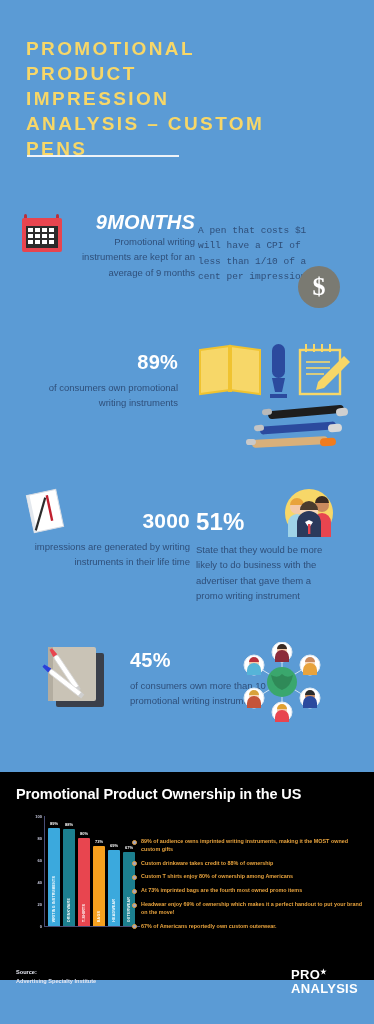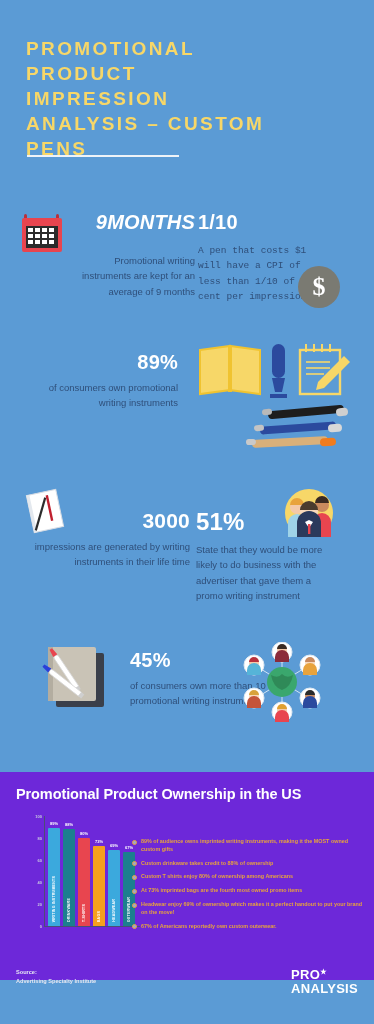--- a/index.html
+++ b/index.html
@@ -31,21 +31,21 @@
     color:#ffffff; font-weight:bold; font-size:19px; letter-spacing:.2px;
     line-height:1;
   }
   .stat-body {
     color:#2f4f7a; font-size:9.5px; line-height:1.62;
   }
 
   
   .r1-left { position:absolute; left:75px; top:212px; width:120px; text-align:right; }
   .r1-left .stat-num { font-size:20px;font-style:italic; }
-  .r1-left .stat-body { margin-top:21px; }
+  .r1-left .stat-body { margin-top:2px; }
   .r1-right { position:absolute; left:198px; top:212px; width:120px; text-align:left; }
   .r1-right .stat-num { font-size:20px; }
   .r1-right .stat-body { margin-top:11px;font-family:Liberation Mono, monospace; }
 
   .cal-icon { position:absolute; left:20px; top:212px; width:44px; height:44px; }
   .dollar-icon {
     position:absolute; left:298px; top:266px; width:42px; height:42px;
     border-radius:50%; background:#7a7a72;
     display:flex; align-items:center; justify-content:center;
     color:#fff; font-size:26px; font-weight:bold; font-family:"Liberation Serif", serif;
@@ -70,21 +70,21 @@
   
   .r4 { position:absolute; left:130px; top:650px; width:140px; text-align:left; }
   .r4 .stat-num { font-size:20px; }
   .r4 .stat-body { margin-top:8px; }
   .book-icon { position:absolute; left:42px; top:641px; width:68px; height:72px; }
   .globe-icon { position:absolute; left:240px; top:642px; width:84px; height:80px; }
 
   
   .bottom {
     position:absolute; left:0; top:772px; width:374px; height:208px;
-    background:#6d28d9;
+    background:#000000;
   }
   .bottom-title {
     position:absolute; left:16px; top:14px;
     color:#ffffff; font-size:14.5px; font-weight:bold; letter-spacing:-.1px;
   }
 
   .chart-wrap { position:absolute; left:18px; top:44px; width:120px; height:122px; }
   .y-axis { position:absolute; left:0; top:0; width:26px; height:110px; }
   .y-tick {
     position:absolute; right:2px; color:#c9cbe0; font-size:4px;
@@ -155,21 +155,20 @@
           <rect x="29" y="28" width="5" height="4"></rect>
       </g>
     </svg>
 
     <div class="r1-left">
       <div class="stat-num">9MONTHS</div>
       <div class="stat-body">Promotional writing instruments are kept  for an average of 9 months</div>
     </div>
 
     <div class="r1-right">
-      <div class="stat-num">1/10</div>
       <div class="stat-body">A pen that costs $1 will have a CPI of less than 1/10 of a cent per impression!</div>
     </div>
     <div class="dollar-icon">$</div>
 
     <div class="r2">
       <div class="stat-num">89%</div>
       <div class="stat-body">of consumers own promotional writing instruments</div>
     </div>
 
     <svg class="r2-art" viewBox="0 0 160 116">

